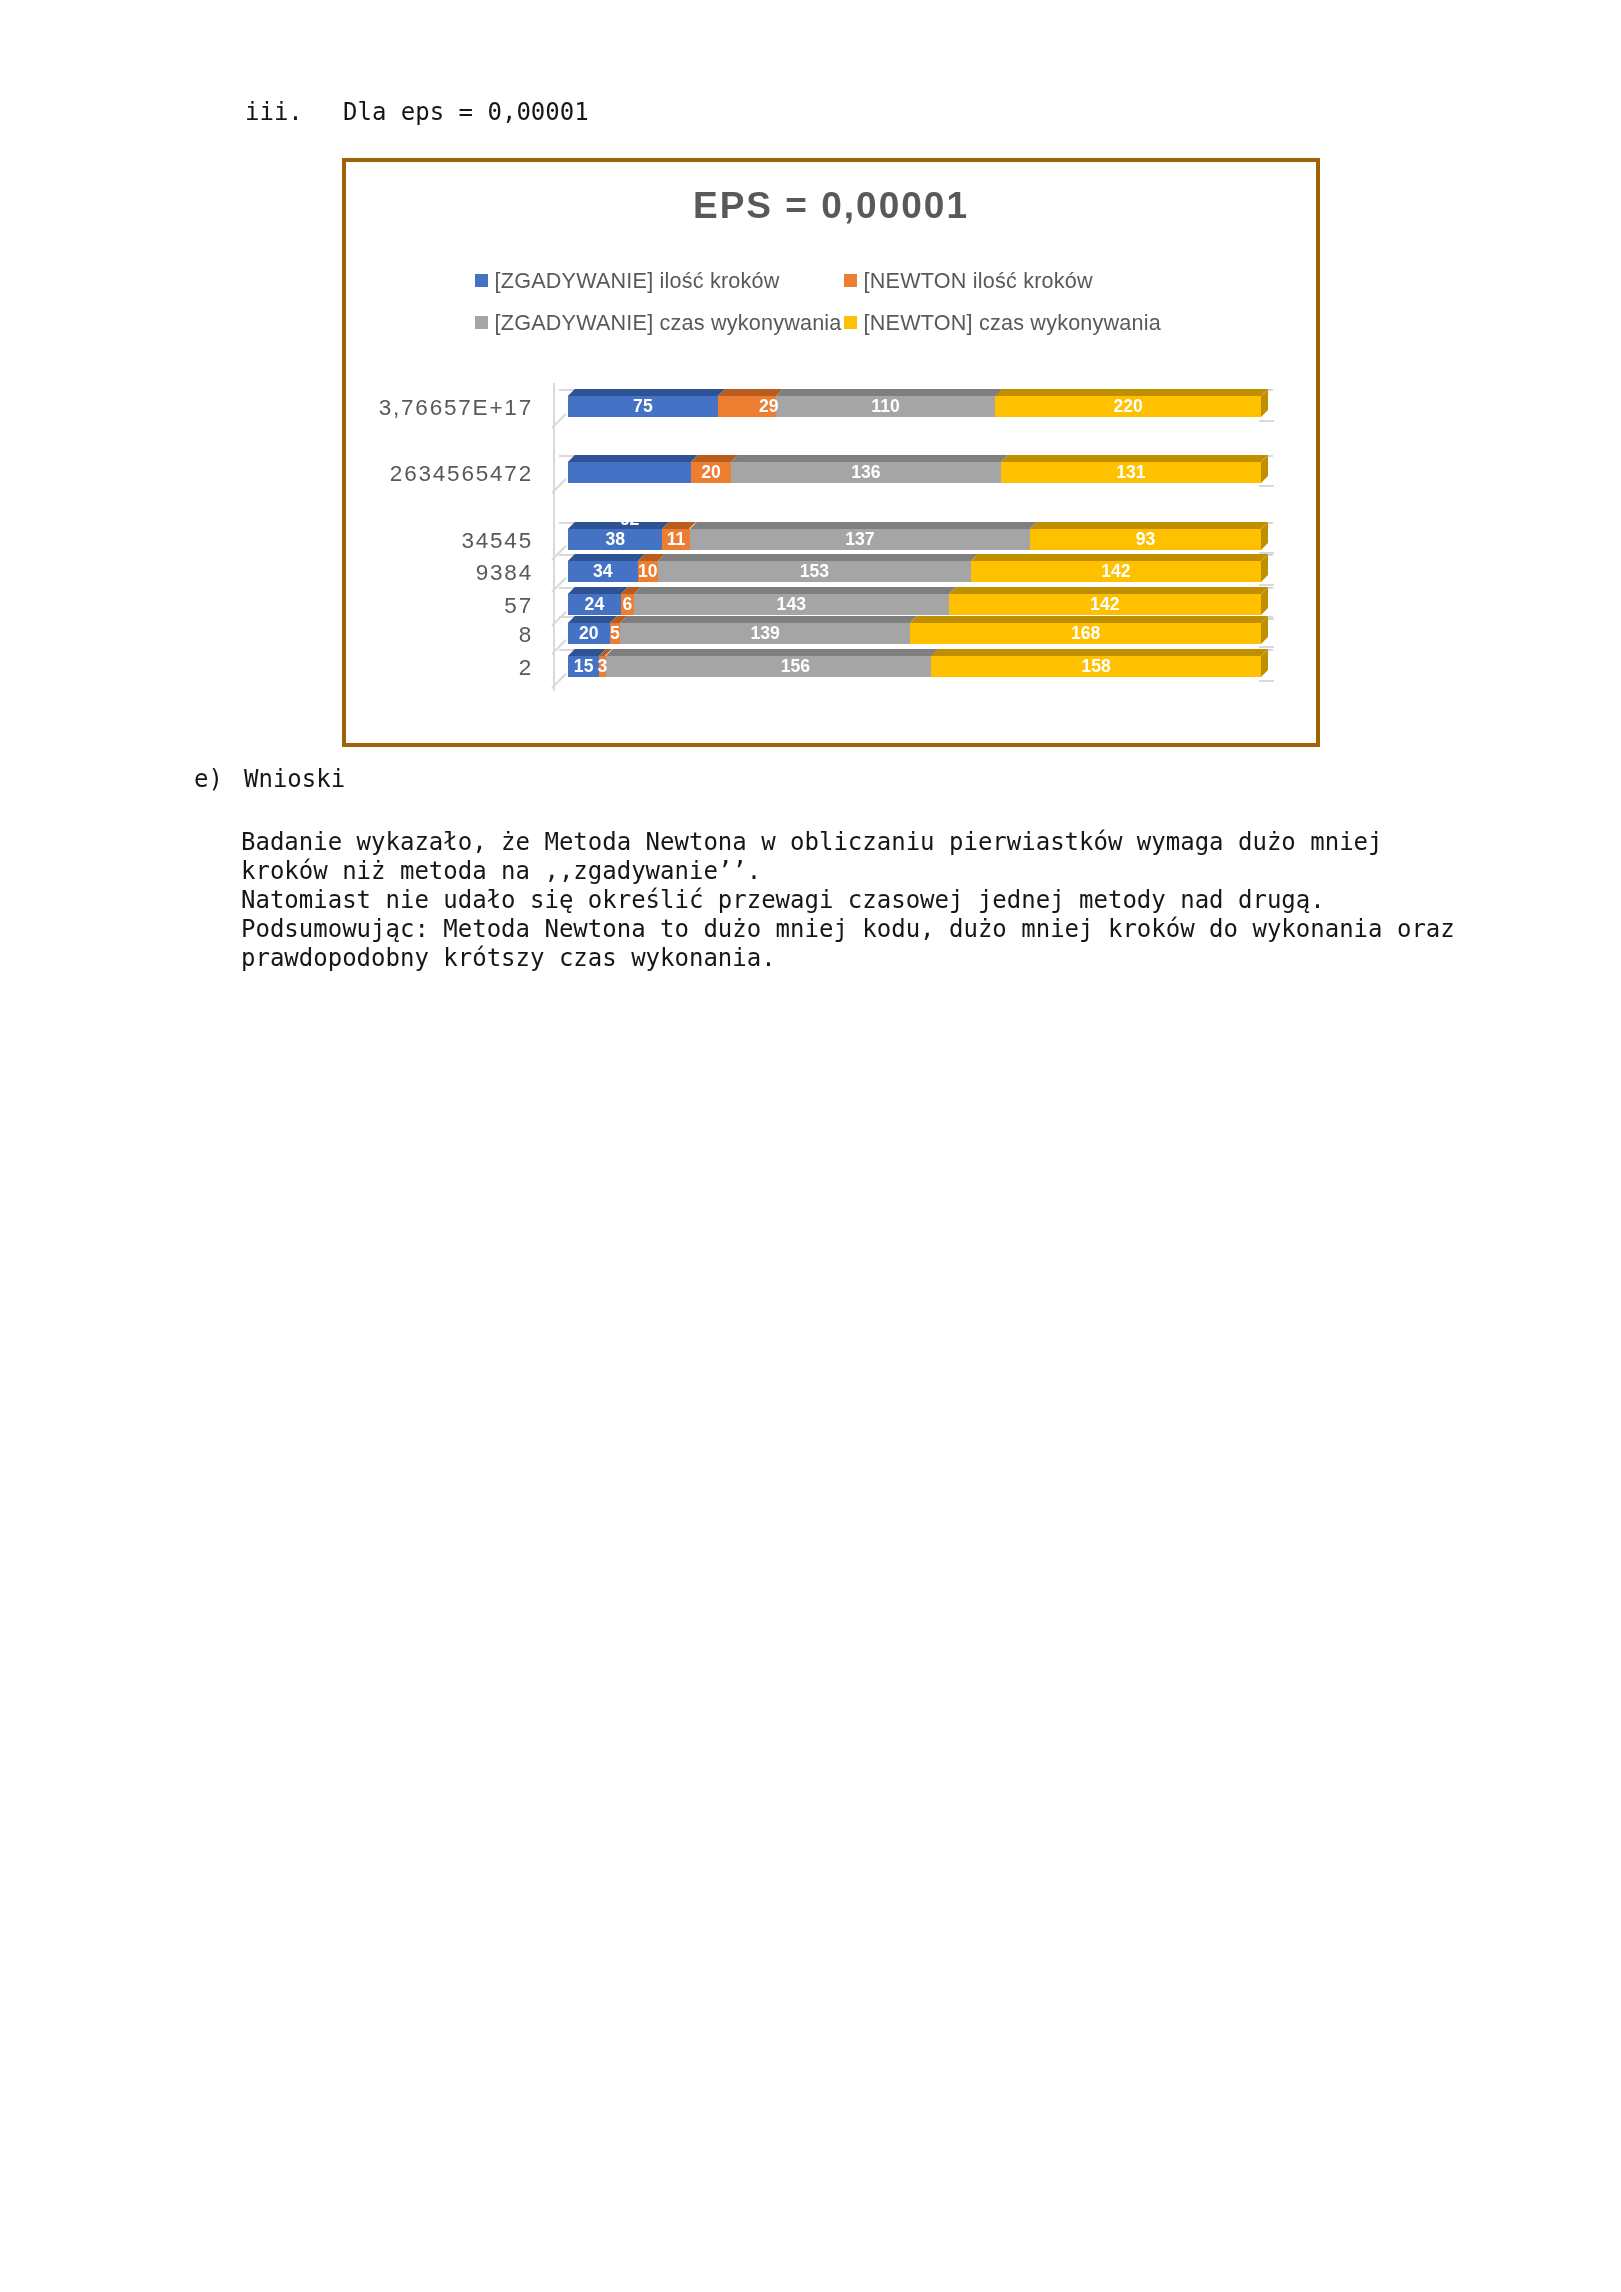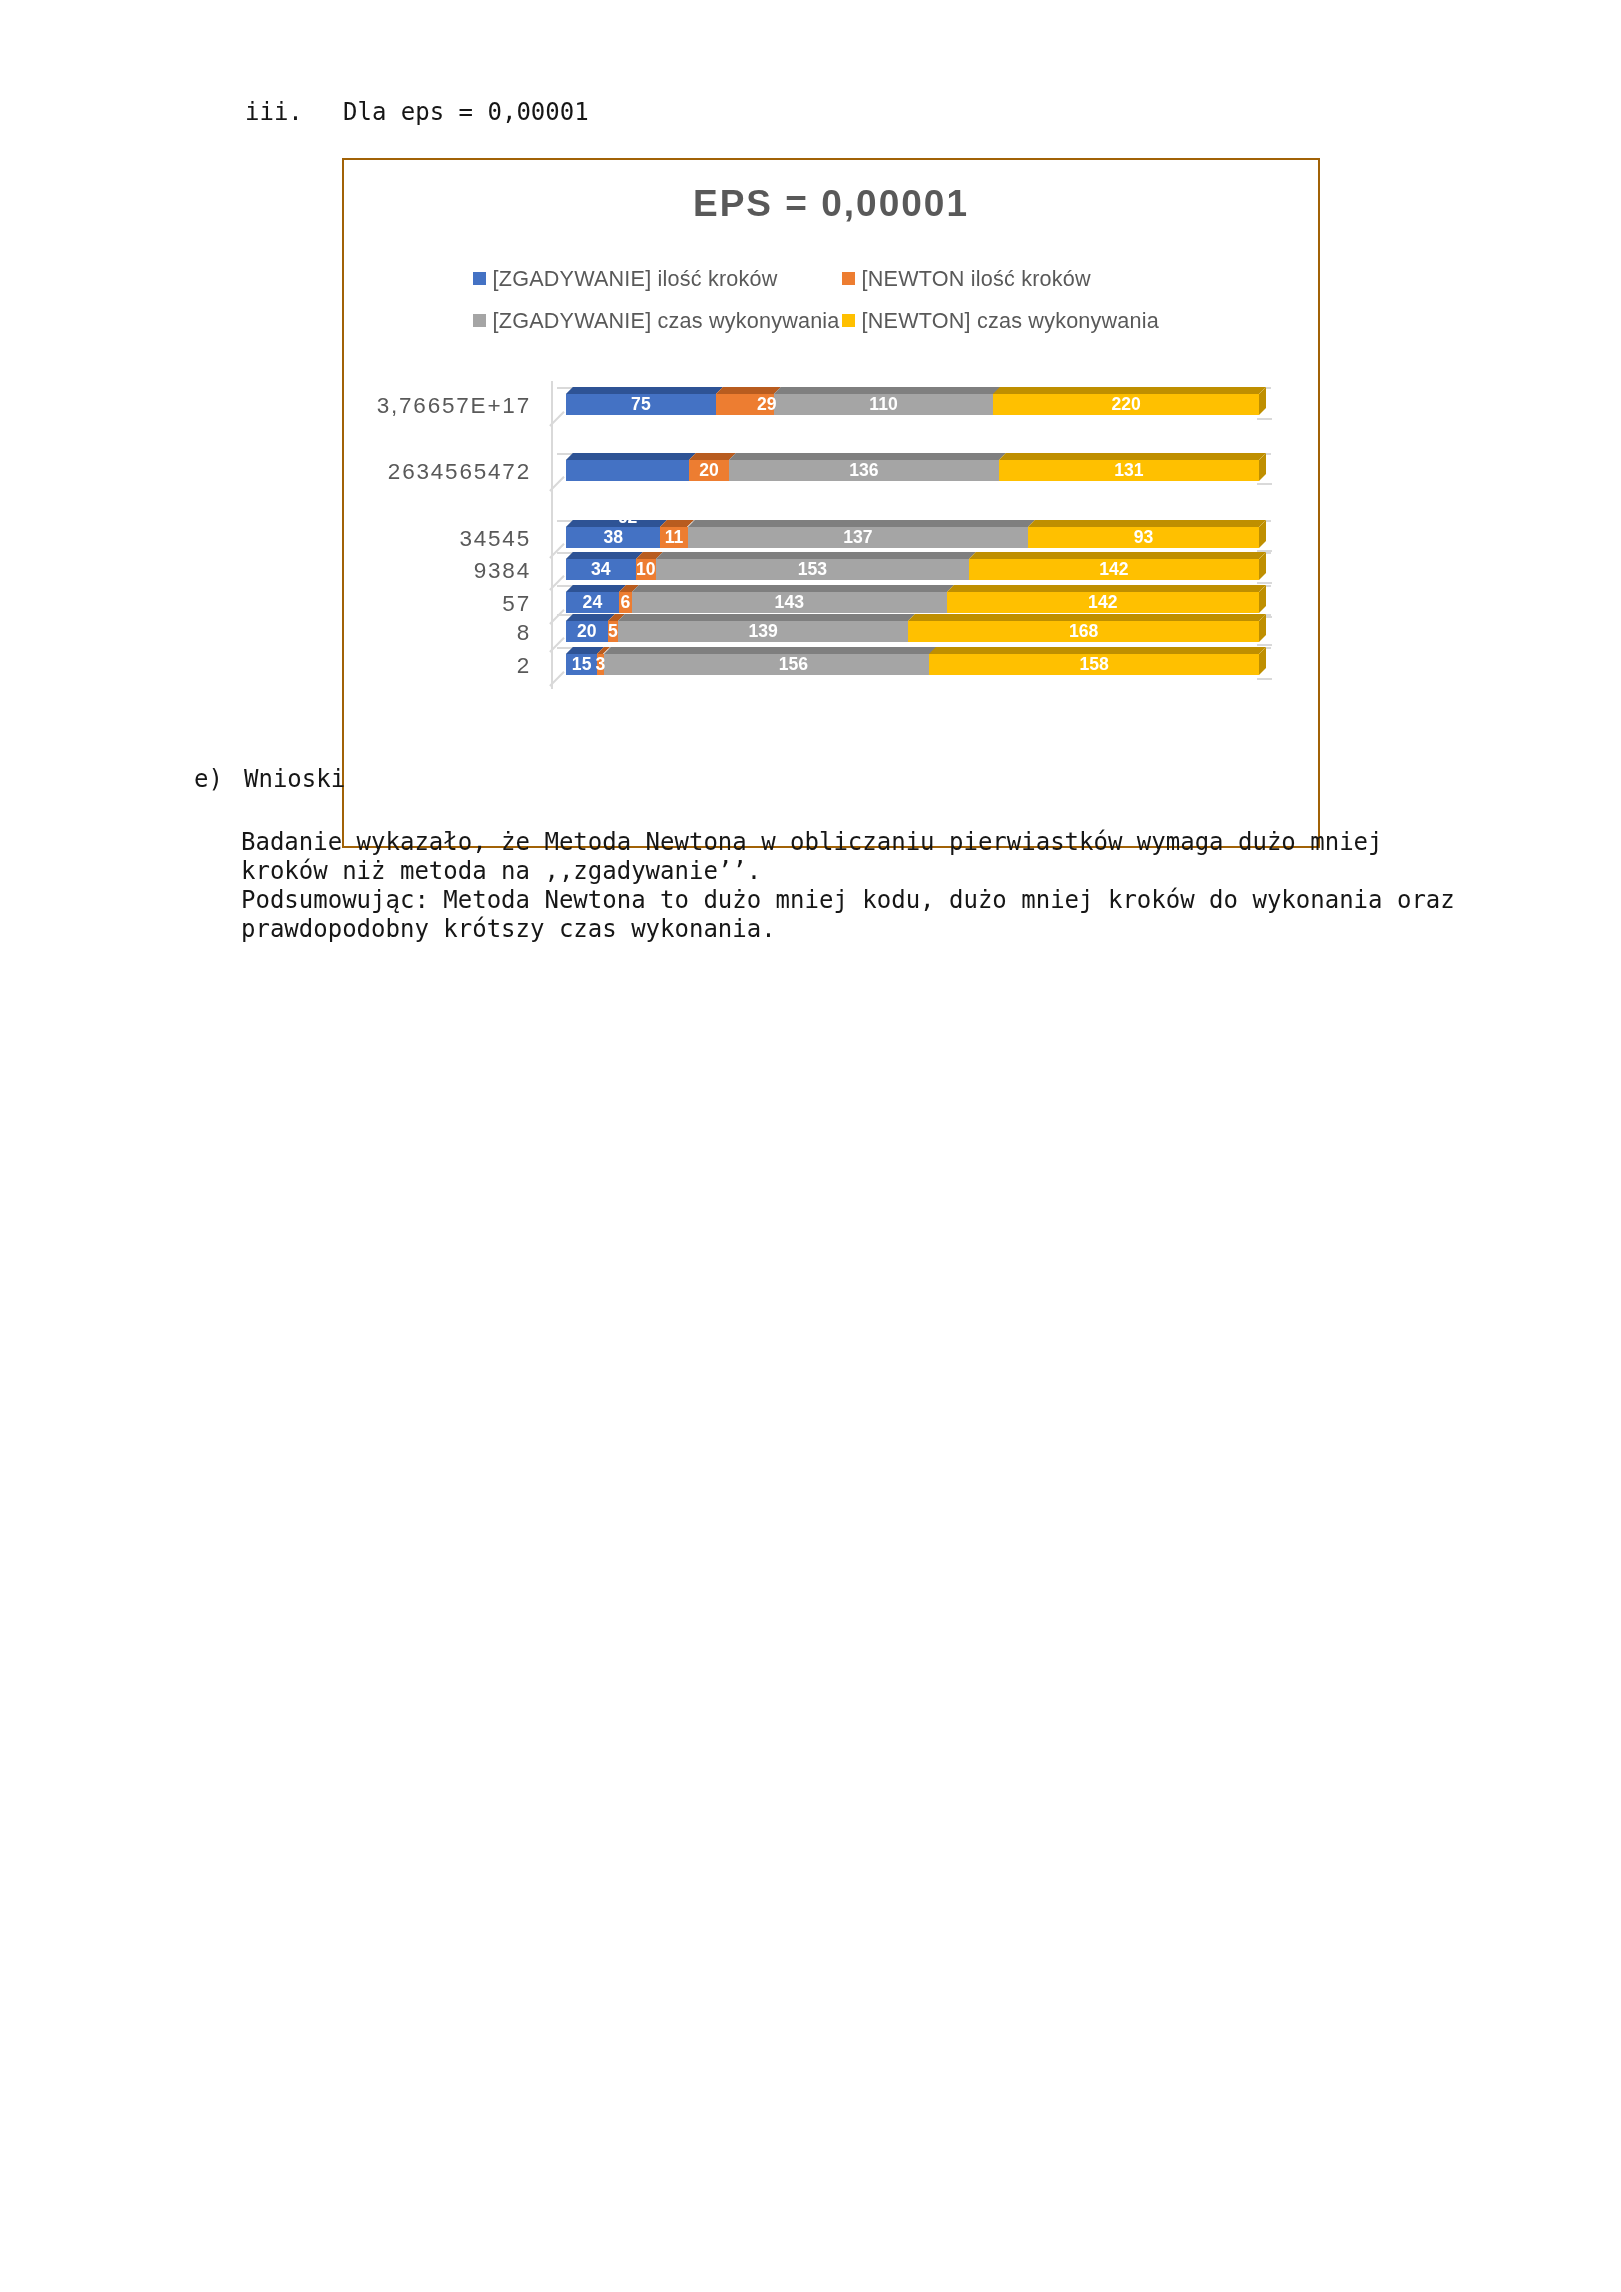--- a/index.html
+++ b/index.html
@@ -5,22 +5,22 @@
   html,body{margin:0;padding:0;}
   body{
     width:1621px;height:2293px;background:#ffffff;position:relative;
     font-family:"Liberation Sans", sans-serif;overflow:hidden;
   }
   .mono{font-family:"DejaVu Sans Mono", monospace;color:#161616;font-size:24px;white-space:pre;}
   .abs{position:absolute;}
 
   
   .chart-box{
-    position:absolute;left:342px;top:158px;width:978px;height:690px;
-    border:2px solid #a16207;box-sizing:border-box;background:#ffffff;
+    position:absolute;left:342px;top:158px;width:978px;height:589px;
+    border:4px solid #a16207;box-sizing:border-box;background:#ffffff;
   }
   .chart-title{
     position:absolute;left:0;top:23.5px;width:100%;text-align:center;
     font-size:37px;font-weight:700;letter-spacing:2px;line-height:39px;
   }
   .legend-item{position:absolute;display:flex;align-items:center;height:25.5px;white-space:nowrap;}
   .legend-swatch{width:12.7px;height:12.7px;margin-right:6.9px;flex:0 0 12.7px;}
   .legend-label{font-size:21.6px;letter-spacing:0.2px;}
 
   
@@ -246,17 +246,18 @@
       </div>
     </div>
 </div>
 
 <div>
   <span class="mono abs" style="left:194px;top:765px;">e)</span>
   <span class="mono abs" style="left:244px;top:765px;">Wnioski</span>
   <div class="abs" style="left:241px;top:828px;">
     <div class="mono para-line">Badanie wykazało, że Metoda Newtona w obliczaniu pierwiastków wymaga dużo mniej</div>
     <div class="mono para-line">kroków niż metoda na ,,zgadywanie’’.</div>
+    <div class="mono para-line">Natomiast nie udało się określić przewagi czasowej jednej metody nad drugą.</div>
     <div class="mono para-line">Podsumowując: Metoda Newtona to dużo mniej kodu, dużo mniej kroków do wykonania oraz</div>
     <div class="mono para-line">prawdopodobny krótszy czas wykonania.</div>
   </div>
 </div>
 
 
 </body></html>

